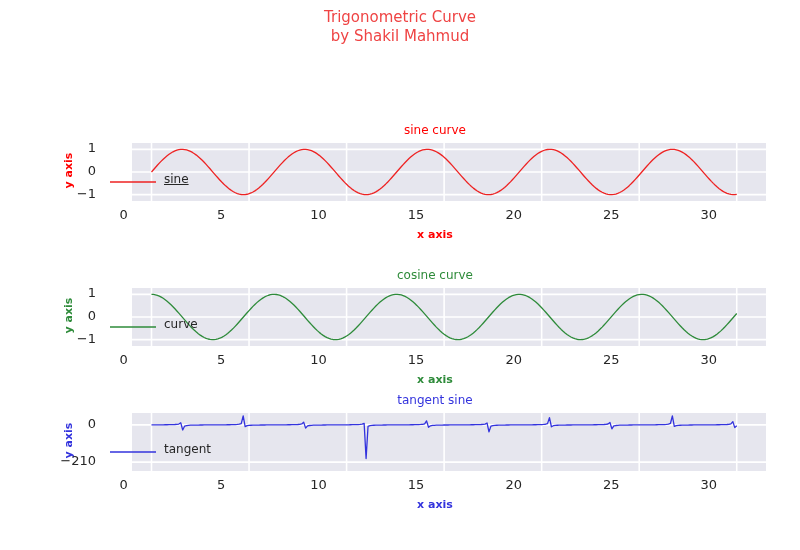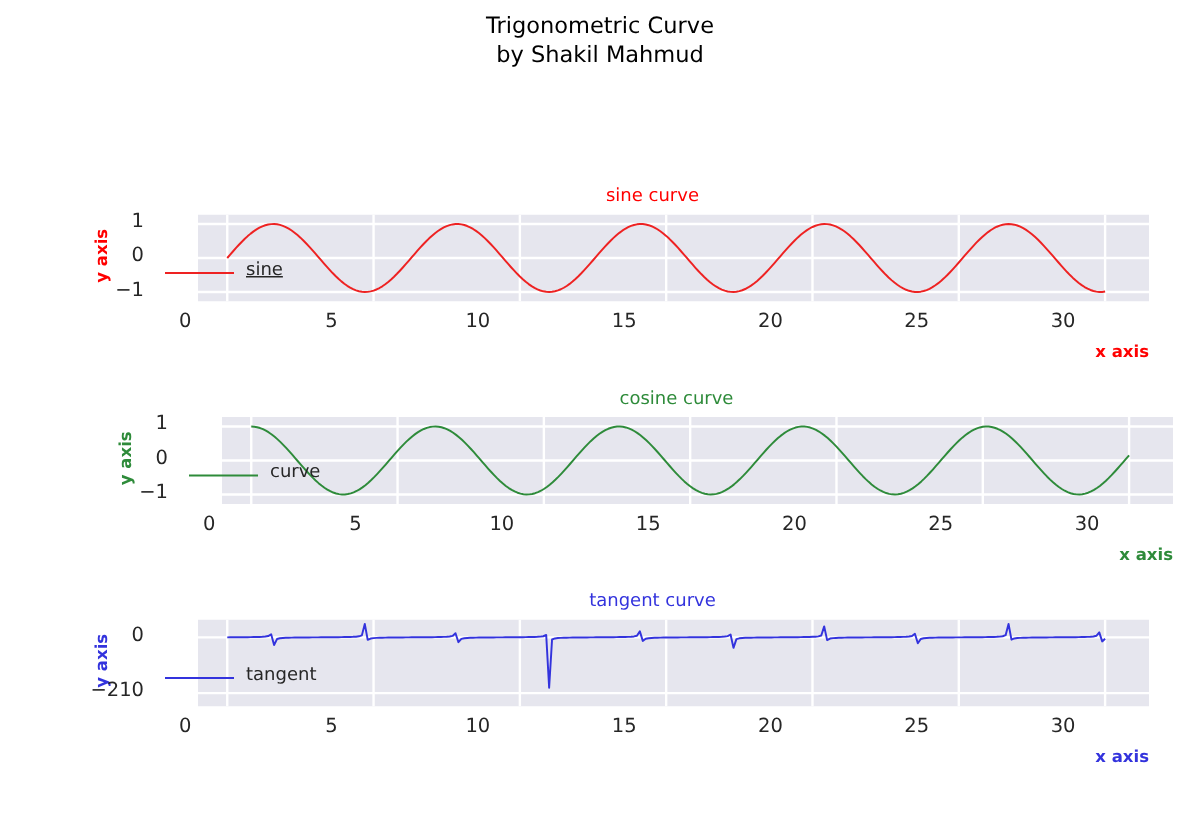--- a/index.html
+++ b/index.html
@@ -22,39 +22,39 @@
     background: #ffffff;
   }
   .fig-title {
     position: absolute;
     left: 0;
     top: 8px;
     width: 800px;
     text-align: center;
     font-size: 15px;
     line-height: 19px;
-    color: #000000;
+    color: #ef4444;
     white-space: pre-line;
   }
   .subplot {
     position: absolute;
     padding-left: 28px;
   }
   .subplot-title {
     position: absolute;
     width: 100%;
     text-align: center;
     font-size: 12px;
     top: -20px;
     left: 0;
   }
   .xlabel {
     position: absolute;
     width: 100%;
-    text-align: right;
+    text-align: center;
     font-size: 11px;
     font-weight: bold;
     left: 0;
   }
   .ylabel {
     position: absolute;
     font-size: 11px;
     font-weight: bold;
     transform: rotate(-90deg);
     transform-origin: 50% 50%;
@@ -116,21 +116,21 @@
       <div class="tick-label xtick" style="left: 482.2px; top: 64px; width: 50px;">25</div>
       <div class="tick-label xtick" style="left: 579.738px; top: 64px; width: 50px;">30</div>
       <div class="tick-label ytick" style="left: -62px; top: 42.6562px; width: 54px;">−1</div>
       <div class="tick-label ytick" style="left: -62px; top: 20px; width: 54px;">0</div>
       <div class="tick-label ytick" style="left: -62px; top: -2.65625px; width: 54px;">1</div>
       <svg width="46" height="4" style="position: absolute; left: 6px; top: 37px;">
         <line x1="0" x2="46" y1="2" y2="2" stroke="#ee2222" stroke-width="1.3"></line>
       </svg>
       <div class="legend-label" style="left: 60px; top: 29px; text-decoration: underline;">sine</div>
     </div>
-  <div class="subplot" id="panel-cosine" style="left: 104px; top: 278px; width: 634px; height: 68px; margin-left: 16px;">
+  <div class="subplot" id="panel-cosine" style="left: 104px; top: 288px; width: 634px; height: 68px;">
       <svg width="634" height="58">
         <rect x="0" y="0" width="634" height="58" fill="#e6e6ee"></rect>
         <g>
           <line x1="19.50769230769231" x2="19.50769230769231" y1="0" y2="58" stroke="#ffffff" stroke-width="1.6"></line>
           <line x1="117.04615384615386" x2="117.04615384615386" y1="0" y2="58" stroke="#ffffff" stroke-width="1.6"></line>
           <line x1="214.5846153846154" x2="214.5846153846154" y1="0" y2="58" stroke="#ffffff" stroke-width="1.6"></line>
           <line x1="312.12307692307695" x2="312.12307692307695" y1="0" y2="58" stroke="#ffffff" stroke-width="1.6"></line>
           <line x1="409.6615384615385" x2="409.6615384615385" y1="0" y2="58" stroke="#ffffff" stroke-width="1.6"></line>
           <line x1="507.20000000000005" x2="507.20000000000005" y1="0" y2="58" stroke="#ffffff" stroke-width="1.6"></line>
           <line x1="604.7384615384616" x2="604.7384615384616" y1="0" y2="58" stroke="#ffffff" stroke-width="1.6"></line>
@@ -167,21 +167,21 @@
           <line x1="214.5846153846154" x2="214.5846153846154" y1="0" y2="58" stroke="#ffffff" stroke-width="1.6"></line>
           <line x1="312.12307692307695" x2="312.12307692307695" y1="0" y2="58" stroke="#ffffff" stroke-width="1.6"></line>
           <line x1="409.6615384615385" x2="409.6615384615385" y1="0" y2="58" stroke="#ffffff" stroke-width="1.6"></line>
           <line x1="507.20000000000005" x2="507.20000000000005" y1="0" y2="58" stroke="#ffffff" stroke-width="1.6"></line>
           <line x1="604.7384615384616" x2="604.7384615384616" y1="0" y2="58" stroke="#ffffff" stroke-width="1.6"></line>
           <line y1="49.07692307692308" y2="49.07692307692308" x1="0" x2="634" stroke="#ffffff" stroke-width="1.6"></line>
           <line y1="11.897435897435898" y2="11.897435897435898" x1="0" x2="634" stroke="#ffffff" stroke-width="1.6"></line>
         </g>
         <path d="M19.51,11.90 L21.46,11.88 L23.41,11.87 L25.36,11.85 L27.31,11.83 L29.26,11.82 L31.21,11.80 L33.16,11.77 L35.11,11.74 L37.06,11.71 L39.02,11.67 L40.97,11.61 L42.92,11.51 L44.87,11.36 L46.82,11.04 L48.77,9.80 L50.72,16.99 L52.67,13.04 L54.62,12.53 L56.57,12.33 L58.52,12.22 L60.47,12.15 L62.42,12.10 L64.38,12.06 L66.33,12.03 L68.28,12.01 L70.23,11.99 L72.18,11.97 L74.13,11.95 L76.08,11.93 L78.03,11.92 L79.98,11.90 L81.93,11.89 L83.88,11.87 L85.83,11.86 L87.78,11.84 L89.74,11.82 L91.69,11.80 L93.64,11.78 L95.59,11.76 L97.54,11.73 L99.49,11.69 L101.44,11.63 L103.39,11.56 L105.34,11.44 L107.29,11.21 L109.24,10.58 L111.19,2.97 L113.14,13.59 L115.10,12.68 L117.05,12.40 L119.00,12.26 L120.95,12.18 L122.90,12.12 L124.85,12.08 L126.80,12.05 L128.75,12.02 L130.70,12.00 L132.65,11.98 L134.60,11.96 L136.55,11.94 L138.50,11.92 L140.46,11.91 L142.41,11.89 L144.36,11.88 L146.31,11.86 L148.26,11.85 L150.21,11.83 L152.16,11.81 L154.11,11.79 L156.06,11.77 L158.01,11.74 L159.96,11.70 L161.91,11.66 L163.86,11.59 L165.82,11.50 L167.77,11.32 L169.72,10.94 L171.67,9.15 L173.62,15.13 L175.57,12.91 L177.52,12.49 L179.47,12.31 L181.42,12.21 L183.37,12.14 L185.32,12.09 L187.27,12.06 L189.22,12.03 L191.18,12.00 L193.13,11.98 L195.08,11.96 L197.03,11.95 L198.98,11.93 L200.93,11.92 L202.88,11.90 L204.83,11.89 L206.78,11.87 L208.73,11.86 L210.68,11.84 L212.63,11.82 L214.58,11.80 L216.54,11.78 L218.49,11.75 L220.44,11.72 L222.39,11.68 L224.34,11.62 L226.29,11.54 L228.24,11.41 L230.19,11.15 L232.14,10.35 L234.09,45.50 L236.04,13.32 L237.99,12.61 L239.94,12.37 L241.90,12.24 L243.85,12.17 L245.80,12.11 L247.75,12.07 L249.70,12.04 L251.65,12.01 L253.60,11.99 L255.55,11.97 L257.50,11.95 L259.45,11.94 L261.40,11.92 L263.35,11.91 L265.30,11.89 L267.26,11.88 L269.21,11.86 L271.16,11.85 L273.11,11.83 L275.06,11.81 L277.01,11.79 L278.96,11.76 L280.91,11.73 L282.86,11.70 L284.81,11.65 L286.76,11.58 L288.71,11.47 L290.66,11.28 L292.62,10.82 L294.57,7.90 L296.52,14.26 L298.47,12.80 L300.42,12.45 L302.37,12.29 L304.32,12.20 L306.27,12.13 L308.22,12.09 L310.17,12.05 L312.12,12.02 L314.07,12.00 L316.02,11.98 L317.98,11.96 L319.93,11.94 L321.88,11.93 L323.83,11.91 L325.78,11.90 L327.73,11.88 L329.68,11.87 L331.63,11.85 L333.58,11.84 L335.53,11.82 L337.48,11.80 L339.43,11.77 L341.38,11.75 L343.34,11.71 L345.29,11.67 L347.24,11.61 L349.19,11.52 L351.14,11.38 L353.09,11.07 L355.04,10.01 L356.99,18.90 L358.94,13.12 L360.89,12.56 L362.84,12.34 L364.79,12.23 L366.74,12.16 L368.70,12.11 L370.65,12.07 L372.60,12.04 L374.55,12.01 L376.50,11.99 L378.45,11.97 L380.40,11.95 L382.35,11.94 L384.30,11.92 L386.25,11.90 L388.20,11.89 L390.15,11.87 L392.10,11.86 L394.06,11.84 L396.01,11.83 L397.96,11.81 L399.91,11.78 L401.86,11.76 L403.81,11.73 L405.76,11.69 L407.71,11.64 L409.66,11.56 L411.61,11.45 L413.56,11.23 L415.51,10.67 L417.46,4.59 L419.42,13.76 L421.37,12.72 L423.32,12.42 L425.27,12.27 L427.22,12.18 L429.17,12.12 L431.12,12.08 L433.07,12.05 L435.02,12.02 L436.97,12.00 L438.92,11.98 L440.87,11.96 L442.82,11.94 L444.78,11.93 L446.73,11.91 L448.68,11.90 L450.63,11.88 L452.58,11.87 L454.53,11.85 L456.48,11.83 L458.43,11.81 L460.38,11.79 L462.33,11.77 L464.28,11.74 L466.23,11.71 L468.18,11.66 L470.14,11.60 L472.09,11.50 L474.04,11.34 L475.99,10.99 L477.94,9.50 L479.89,15.80 L481.84,12.97 L483.79,12.51 L485.74,12.32 L487.69,12.21 L489.64,12.15 L491.59,12.10 L493.54,12.06 L495.50,12.03 L497.45,12.01 L499.40,11.99 L501.35,11.97 L503.30,11.95 L505.25,11.93 L507.20,11.92 L509.15,11.90 L511.10,11.89 L513.05,11.87 L515.00,11.86 L516.95,11.84 L518.90,11.82 L520.86,11.80 L522.81,11.78 L524.76,11.75 L526.71,11.72 L528.66,11.68 L530.61,11.63 L532.56,11.55 L534.51,11.42 L536.46,11.18 L538.41,10.47 L540.36,2.97 L542.31,13.43 L544.26,12.64 L546.22,12.38 L548.17,12.25 L550.12,12.17 L552.07,12.12 L554.02,12.08 L555.97,12.04 L557.92,12.02 L559.87,11.99 L561.82,11.97 L563.77,11.96 L565.72,11.94 L567.67,11.92 L569.62,11.91 L571.58,11.89 L573.53,11.88 L575.48,11.86 L577.43,11.85 L579.38,11.83 L581.33,11.81 L583.28,11.79 L585.23,11.77 L587.18,11.74 L589.13,11.70 L591.08,11.65 L593.03,11.59 L594.98,11.48 L596.94,11.30 L598.89,10.88 L600.84,8.60 L602.79,14.61 L604.74,12.85" fill="none" stroke="#3333dd" stroke-width="1.3" stroke-linejoin="round"></path>
       </svg>
-      <div class="subplot-title" style="color: rgb(51, 51, 221);">tangent curve</div>
+      <div class="subplot-title" style="color: rgb(51, 51, 221);">tangent sine</div>
       <div class="xlabel" style="color: rgb(51, 51, 221); top: 85px;">x axis</div>
       <div class="ylabel" style="color: rgb(51, 51, 221); left: -66px; top: 21px; width: 60px; text-align: center;">y axis</div>
       <div class="tick-label xtick" style="left: -5.49231px; top: 64px; width: 50px;">0</div>
       <div class="tick-label xtick" style="left: 92.0462px; top: 64px; width: 50px;">5</div>
       <div class="tick-label xtick" style="left: 189.585px; top: 64px; width: 50px;">10</div>
       <div class="tick-label xtick" style="left: 287.123px; top: 64px; width: 50px;">15</div>
       <div class="tick-label xtick" style="left: 384.662px; top: 64px; width: 50px;">20</div>
       <div class="tick-label xtick" style="left: 482.2px; top: 64px; width: 50px;">25</div>
       <div class="tick-label xtick" style="left: 579.738px; top: 64px; width: 50px;">30</div>
       <div class="tick-label ytick" style="left: -62px; top: 40.0769px; width: 54px;">−210</div>

